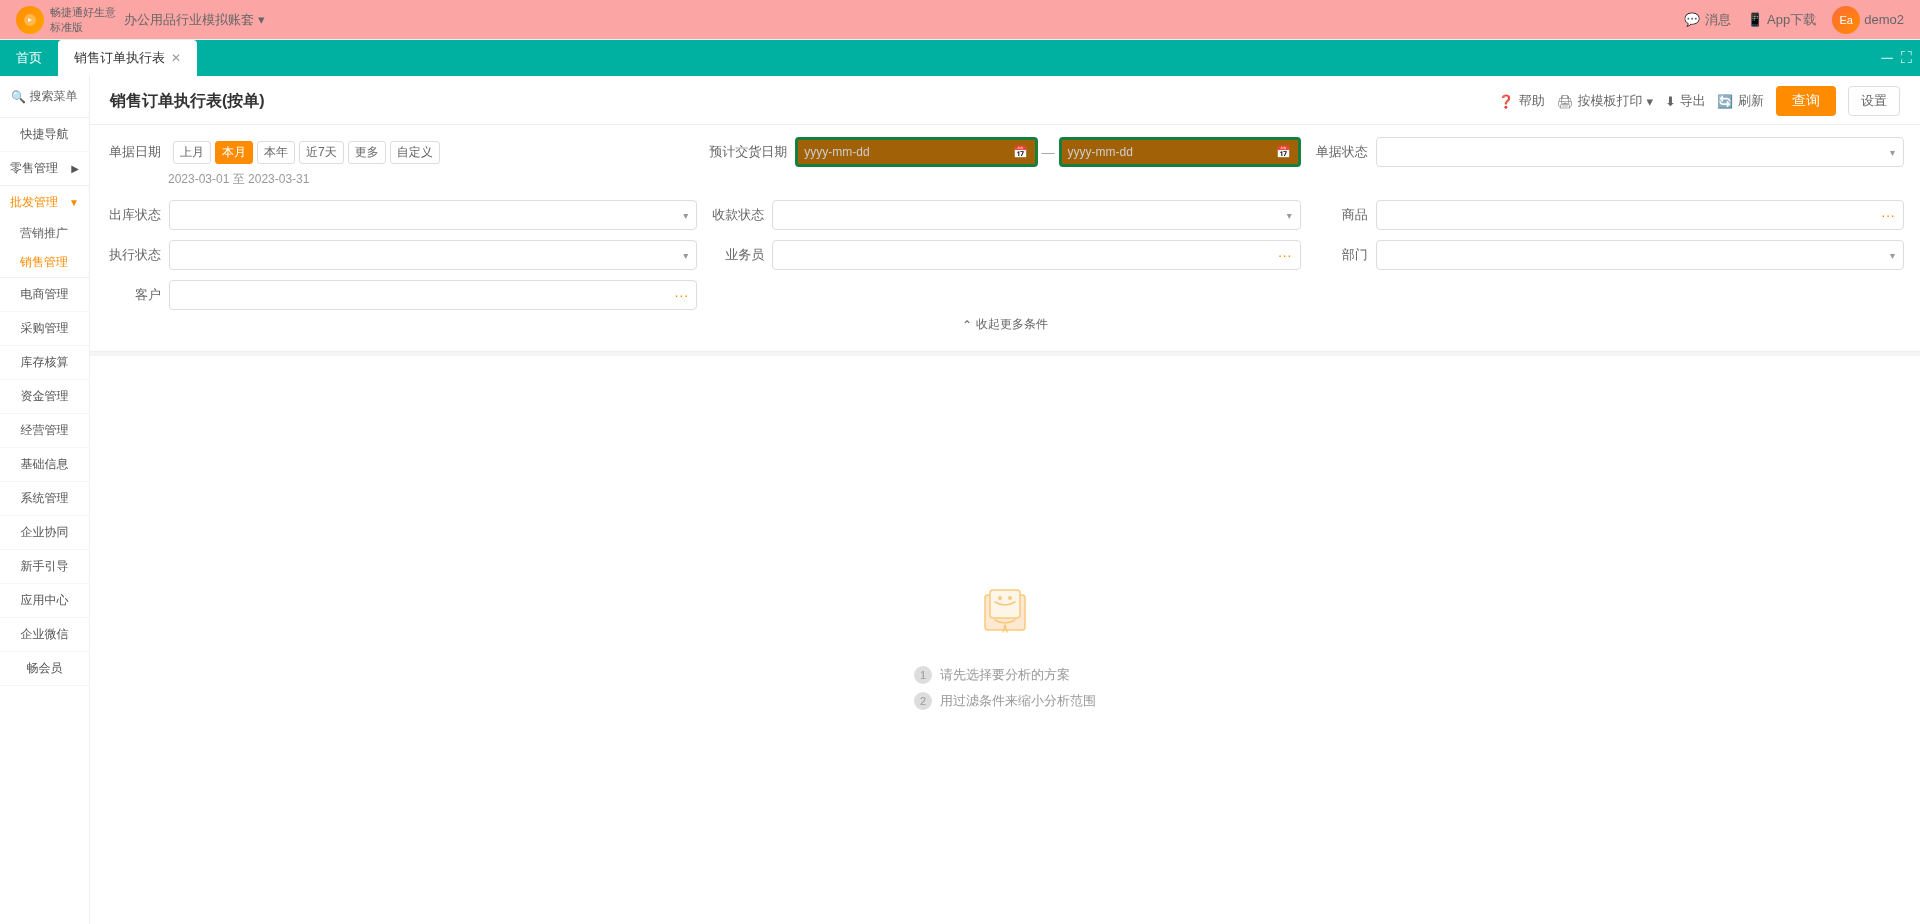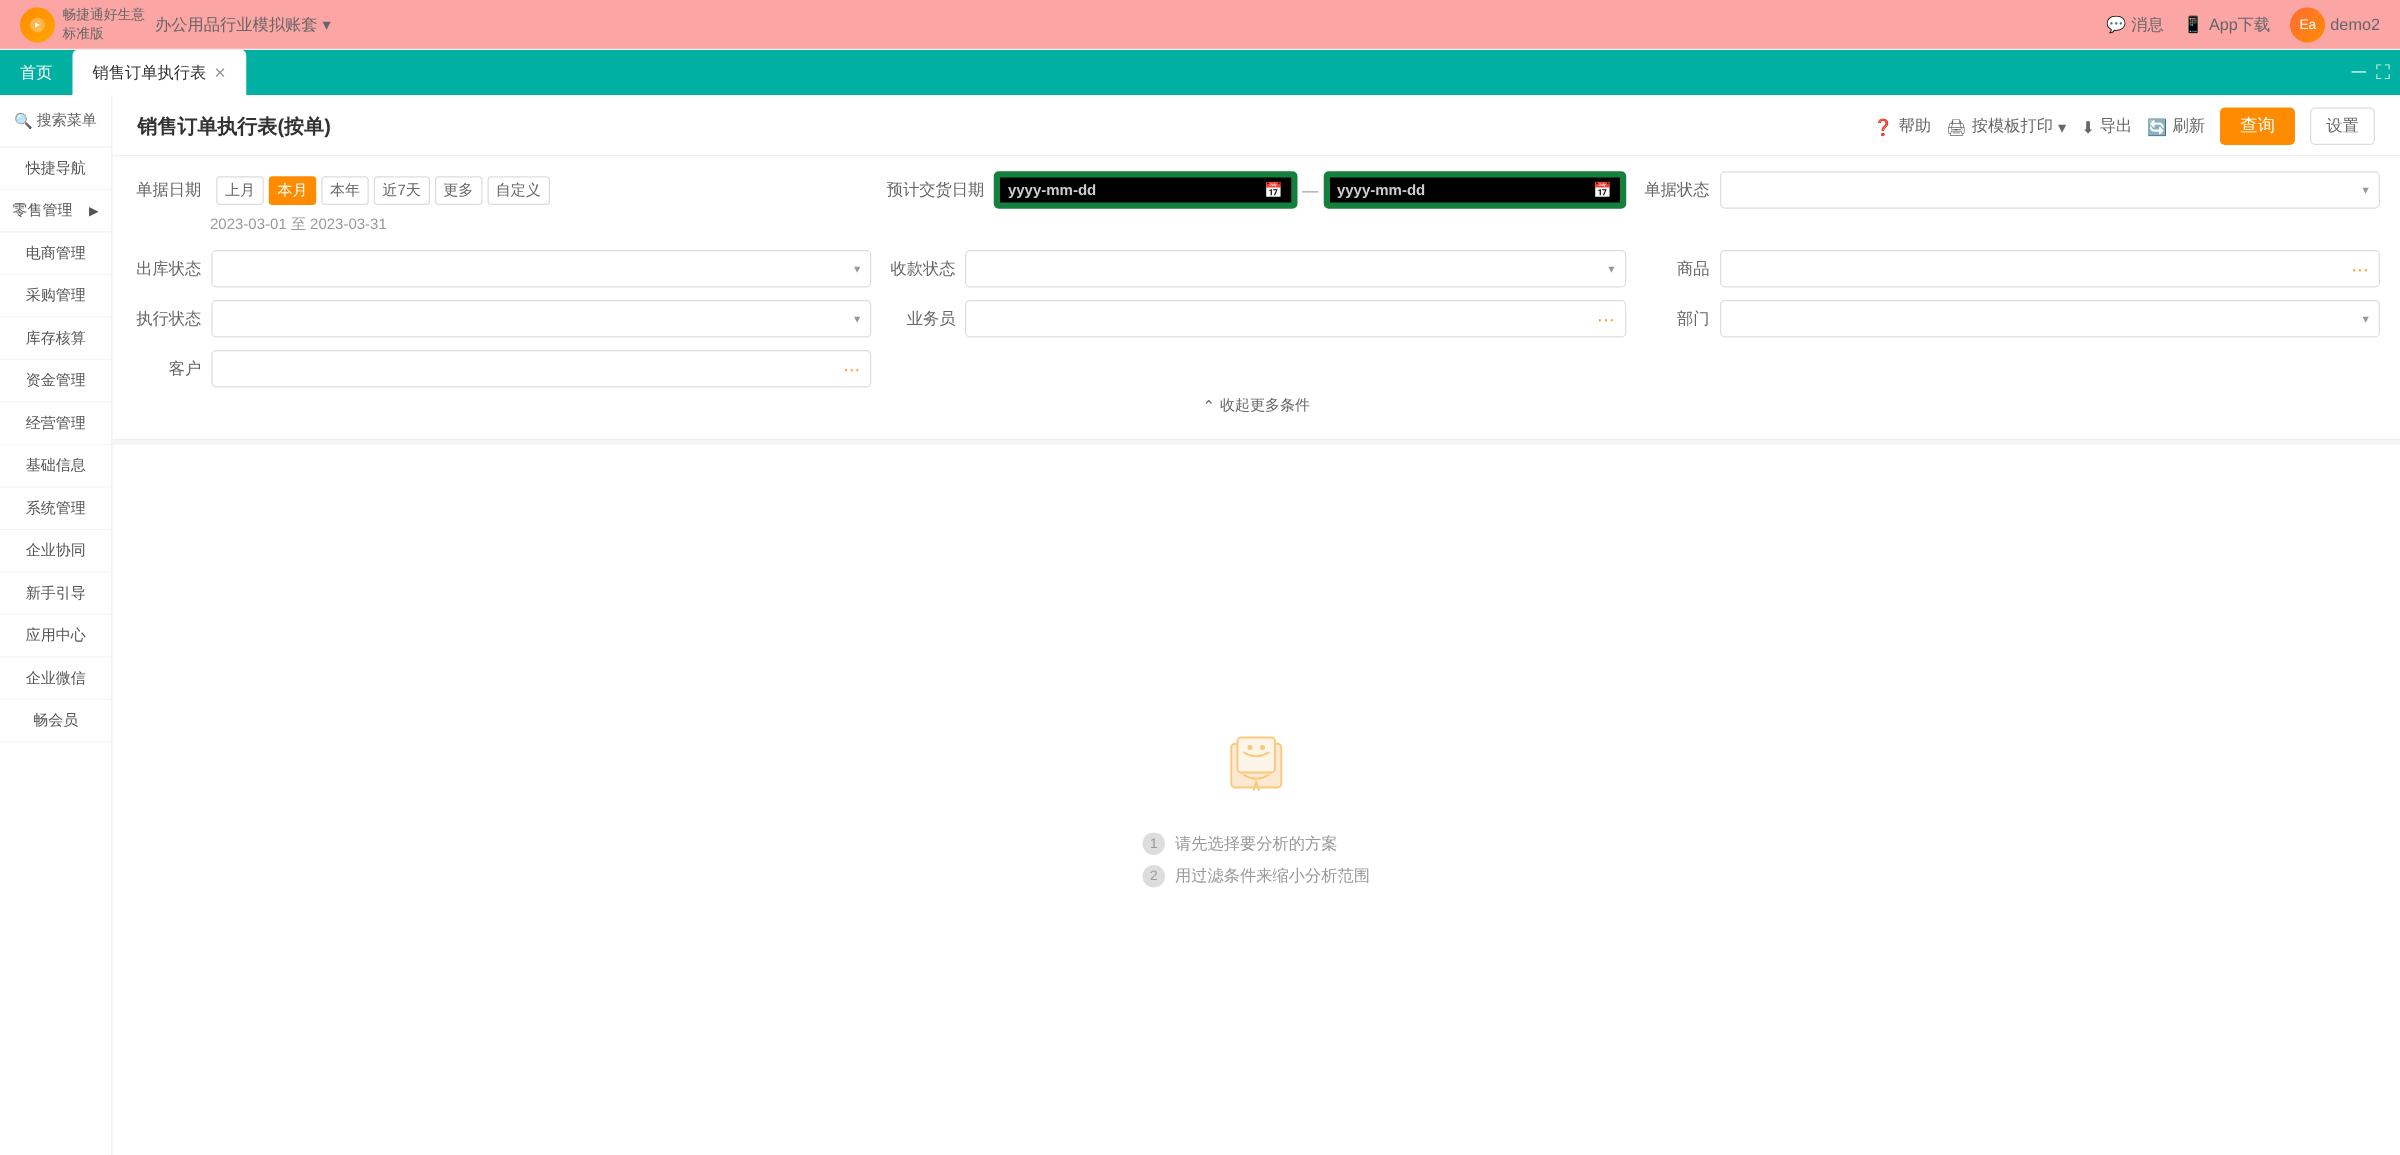--- a/index.html
+++ b/index.html
@@ -299,32 +299,31 @@
     }
     .date-range-container {
       flex: 1;
       display: flex;
       align-items: center;
       gap: 4px;
     }
     .date-input {
       flex: 1;
       height: 30px;
-      border: 5px solid #15803d;
+      border: 3px solid #15803d;
       border-radius: 4px;
       padding: 0 6px;
       font-size: 12px;
       color: #999;
-      background: #000000;
+      background: #a16207;
       outline: none;
       display: flex;
       align-items: center;
       justify-content: space-between;
       cursor: pointer;
-      font-weight: bold;
     }
     .date-separator { color: #999; font-size: 13px; }
     .date-quickbtns {
       display: flex;
       gap: 4px;
       margin-left: 4px;
     }
     .date-qbtn {
       padding: 2px 6px;
       font-size: 12px;
@@ -550,20 +549,32 @@
         <span>搜索菜单</span>
       </button>
     </div>
     <div class="sidebar-nav-item">
       <span>快捷导航</span>
     </div>
     <div class="sidebar-section">
       <div class="sidebar-section-header">
         <span>零售管理</span>
         <span style="font-size:10px;">▶</span>
+      </div>
+    </div>
+    <div class="sidebar-section">
+      <div class="sidebar-section-header expanded">
+        <span>批发管理</span>
+        <span style="font-size:10px;">▼</span>
+      </div>
+      <div class="sidebar-sub-item">
+        <span>营销推广</span>
+      </div>
+      <div class="sidebar-sub-item active">
+        <span>销售管理</span>
       </div>
     </div>
     <div class="sidebar-nav-item">
       <span>电商管理</span>
     </div>
     <div class="sidebar-nav-item">
       <span>采购管理</span>
     </div>
     <div class="sidebar-nav-item">
       <span>库存核算</span>

